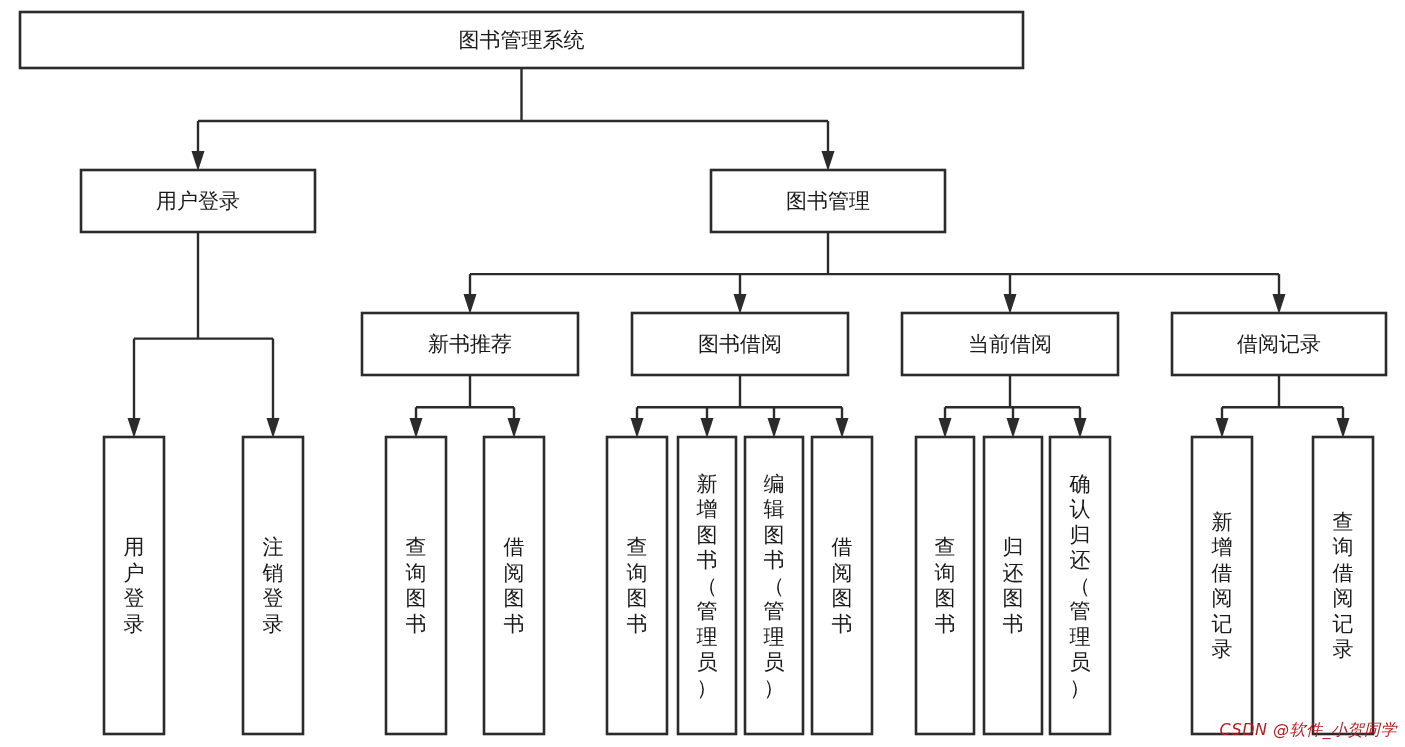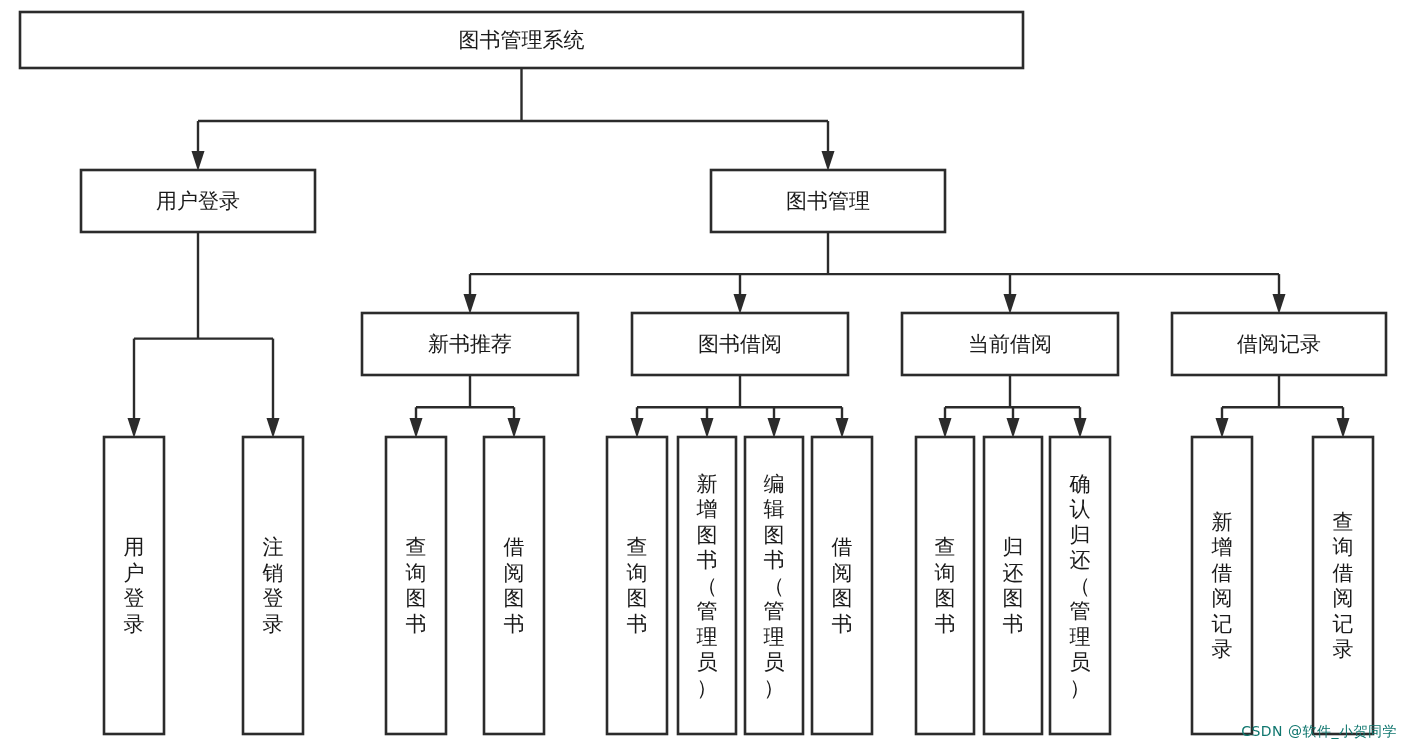--- a/index.html
+++ b/index.html
@@ -44,25 +44,26 @@
   }
   .arrow-head {
     fill: #2b2b2b;
     stroke: none;
   }
   .watermark {
     position: absolute;
     right: 8px;
     bottom: 6px;
     font-family: "DejaVu Sans", "Liberation Sans", sans-serif;
-    font-size: 14px;
-    color: #0f766e;
+    font-size: 16px;
+    color: #b91c1c;
     white-space: nowrap;
     letter-spacing: 0.5px;
     pointer-events: none;
+    font-style: italic;
   }
 </style>
 </head>
 <body>
 
 <svg id="diagram" viewBox="0 0 1405 747" xmlns="http://www.w3.org/2000/svg">
   <g id="links-layer">
       <g>
         <line x1="521.5" y1="68" x2="521.5" y2="121.03999999999999" class="link"></line>
         <line x1="198" y1="121.03999999999999" x2="828" y2="121.03999999999999" class="link"></line>

